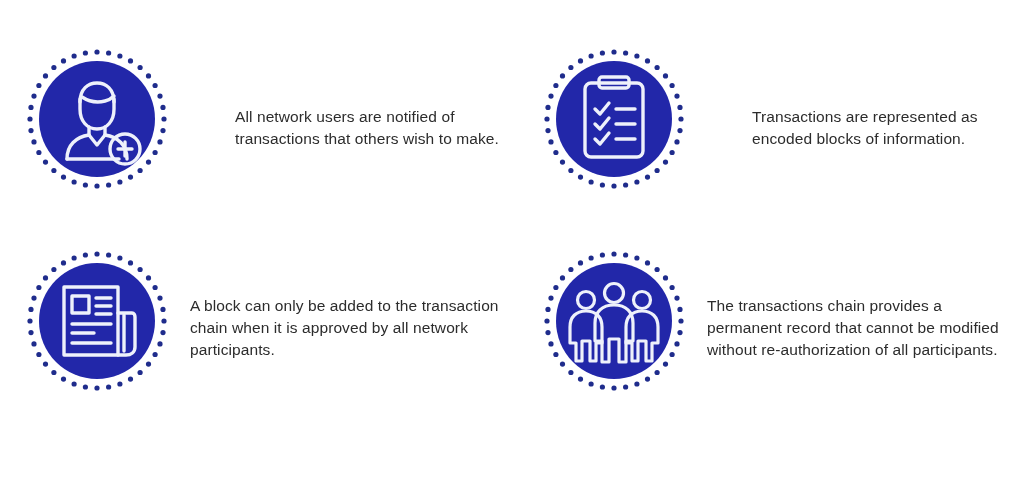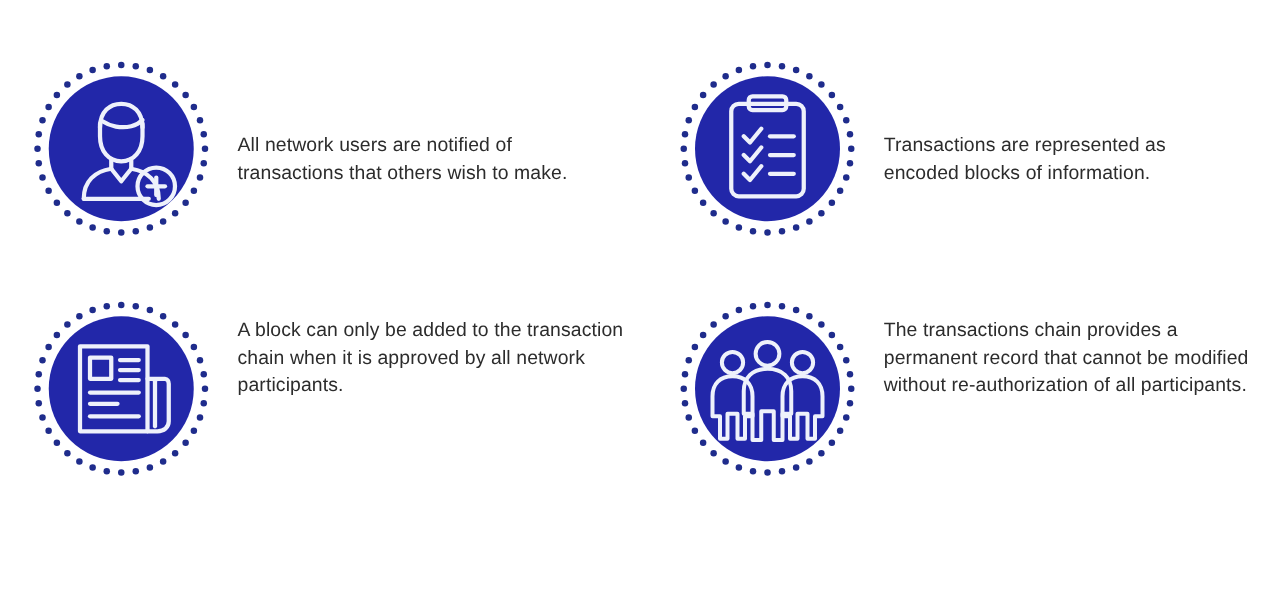--- a/index.html
+++ b/index.html
@@ -25,22 +25,22 @@
 
   
   .item {
     position: absolute;
     display: flex;
     align-items: flex-start;
   }
 
   .item-col-left  { left: 26px; }
   .item-col-right { left: 543px; }
-  .item-row-top    { top: 48px; }
-  .item-row-bottom { top: 240px; }
+  .item-row-top    { top: 48px; gap: 45px; }
+  .item-row-bottom { top: 250px; align-items: center; }
 
   
   .badge {
     position: relative;
     width: 142px;
     height: 142px;
     flex: 0 0 142px;
   }
 
   .badge-ring {

